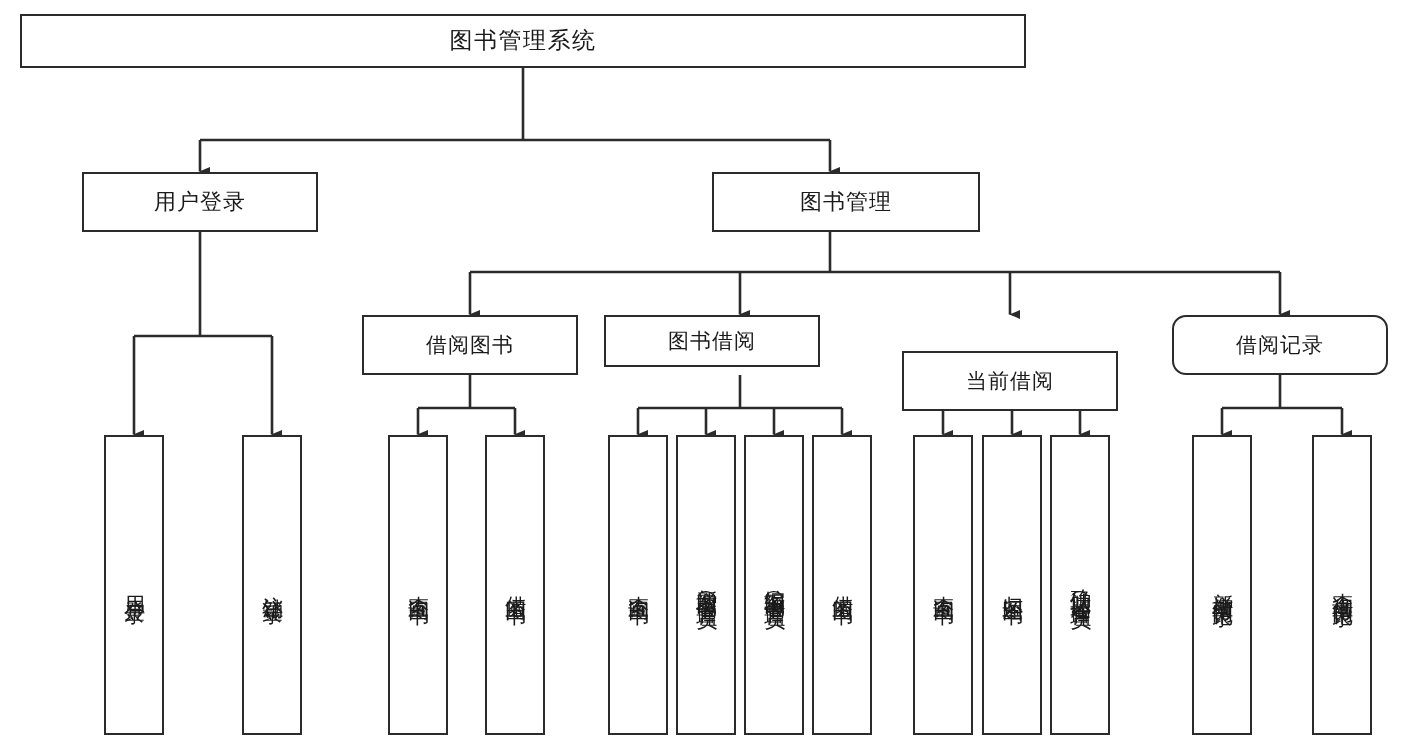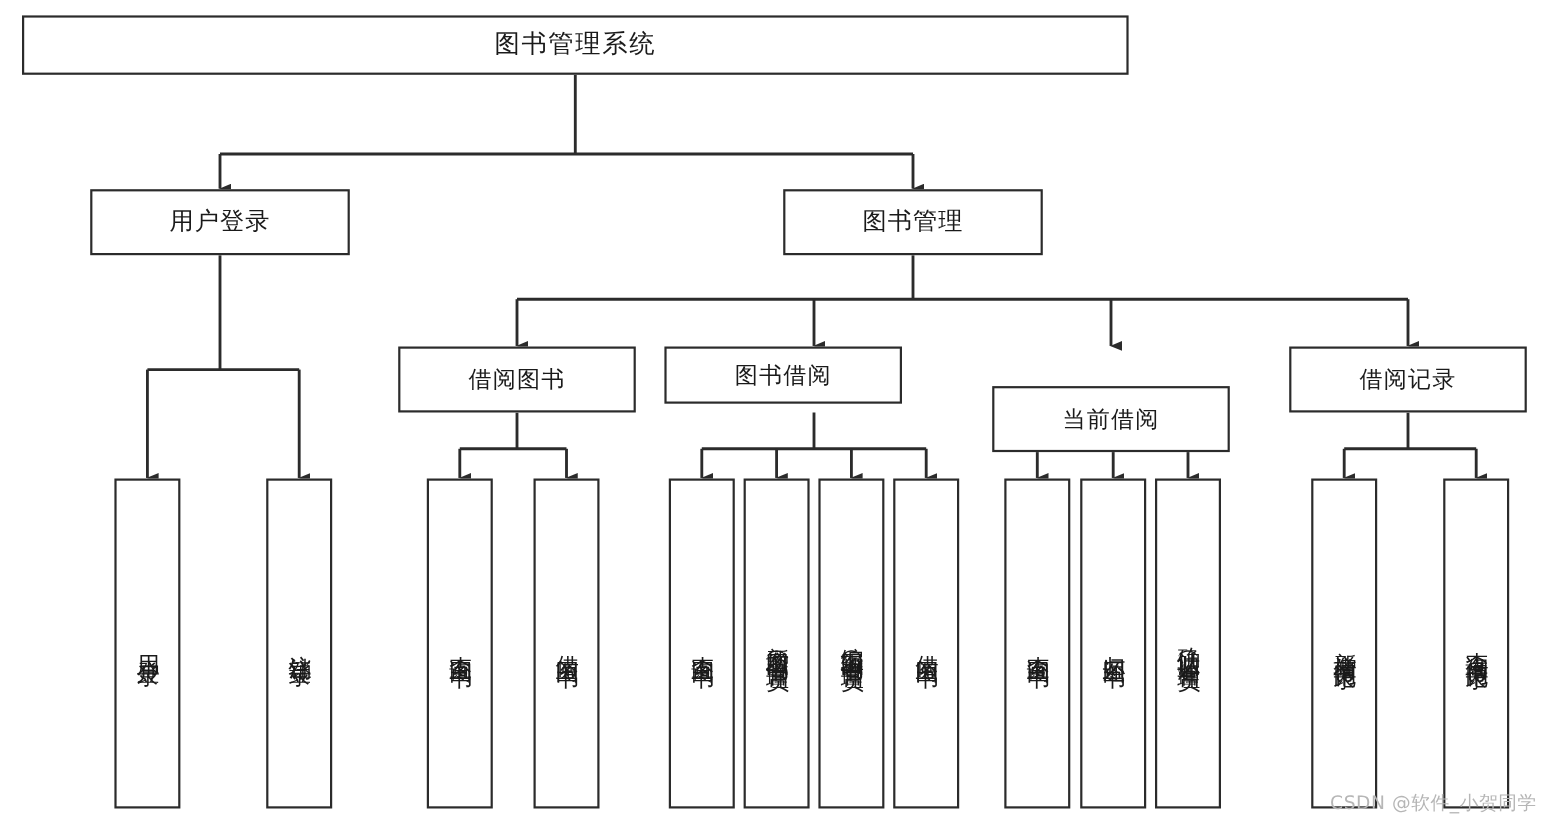--- a/index.html
+++ b/index.html
@@ -131,33 +131,33 @@
       </g>
   </svg>
 
   <div id="nodes">
       <div class="node h root" style="left: 20px; top: 14px; width: 1006px; height: 54px; justify-content: center;">
         <span class="lbl">图书管理系统</span>
       </div>
       <div class="node h" style="left: 82px; top: 172px; width: 236px; height: 60px;">
         <span class="lbl">用户登录</span>
       </div>
-      <div class="node h" style="left: 712px; top: 172px; width: 236px; height: 60px;">
+      <div class="node h" style="left: 712px; top: 172px; width: 268px; height: 60px;">
         <span class="lbl">图书管理</span>
       </div>
       <div class="node h l2" style="left: 362px; top: 315px; width: 216px; height: 60px;">
         <span class="lbl">借阅图书</span>
       </div>
       <div class="node h l2" style="left: 604px; top: 315px; width: 216px; height: 52px;">
         <span class="lbl">图书借阅</span>
       </div>
       <div class="node h l2" style="left: 902px; top: 315px; width: 216px; height: 60px; margin-top: 36px;">
         <span class="lbl">当前借阅</span>
       </div>
-      <div class="node h l2" style="left: 1172px; top: 315px; width: 216px; height: 60px;">
+      <div class="node h l2" style="left: 1172px; top: 315px; width: 216px; height: 60px; border-radius: 14px;">
         <span class="lbl">借阅记录</span>
       </div>
       <div class="node v" style="left: 104px; top: 435px; width: 60px; height: 300px;">
         <span class="lbl">用户登录</span>
       </div>
       <div class="node v" style="left: 242px; top: 435px; width: 60px; height: 300px;">
         <span class="lbl">注销登录</span>
       </div>
       <div class="node v" style="left: 388px; top: 435px; width: 60px; height: 300px;">
         <span class="lbl">查询图书</span>
@@ -187,14 +187,13 @@
         <span class="lbl">确认归还（管理员）</span>
       </div>
       <div class="node v" style="left: 1192px; top: 435px; width: 60px; height: 300px;">
         <span class="lbl">新增借阅记录</span>
       </div>
       <div class="node v" style="left: 1312px; top: 435px; width: 60px; height: 300px;">
         <span class="lbl">查询借阅记录</span>
       </div>
     </div>
 
-  <div id="watermark">CSDN @软件_小贺同学</div>
 </div>
 
 </body></html>

